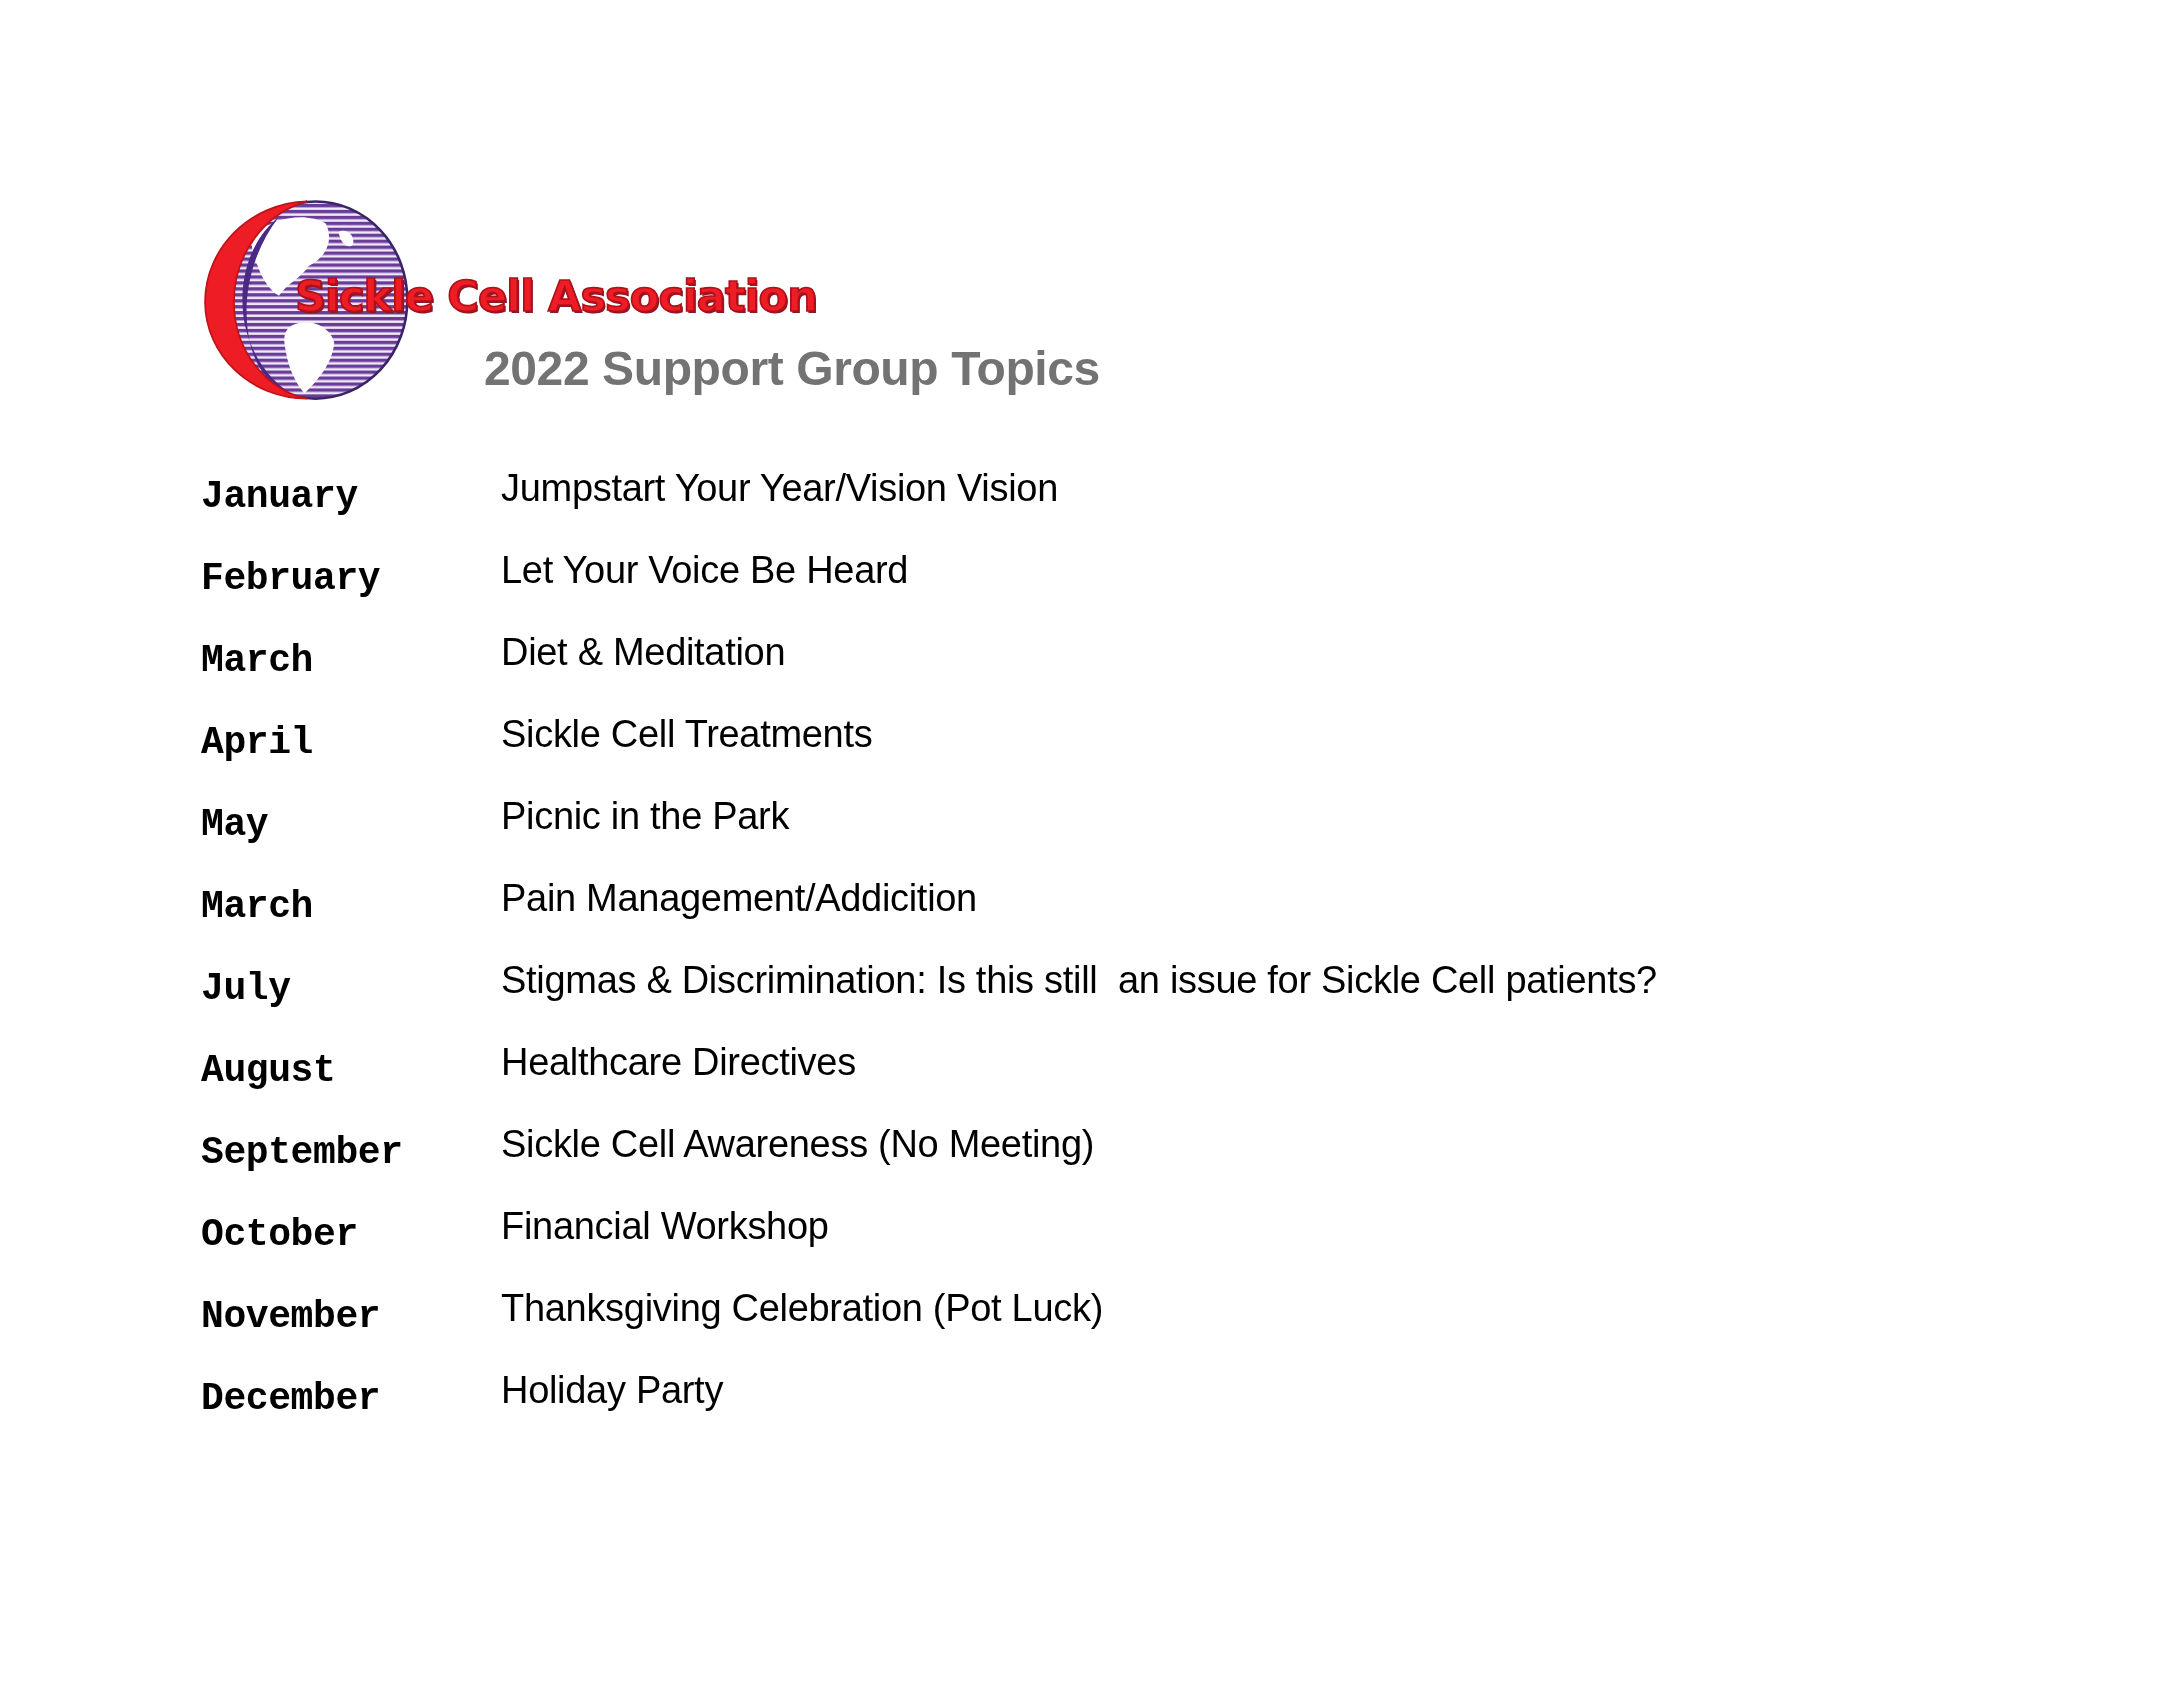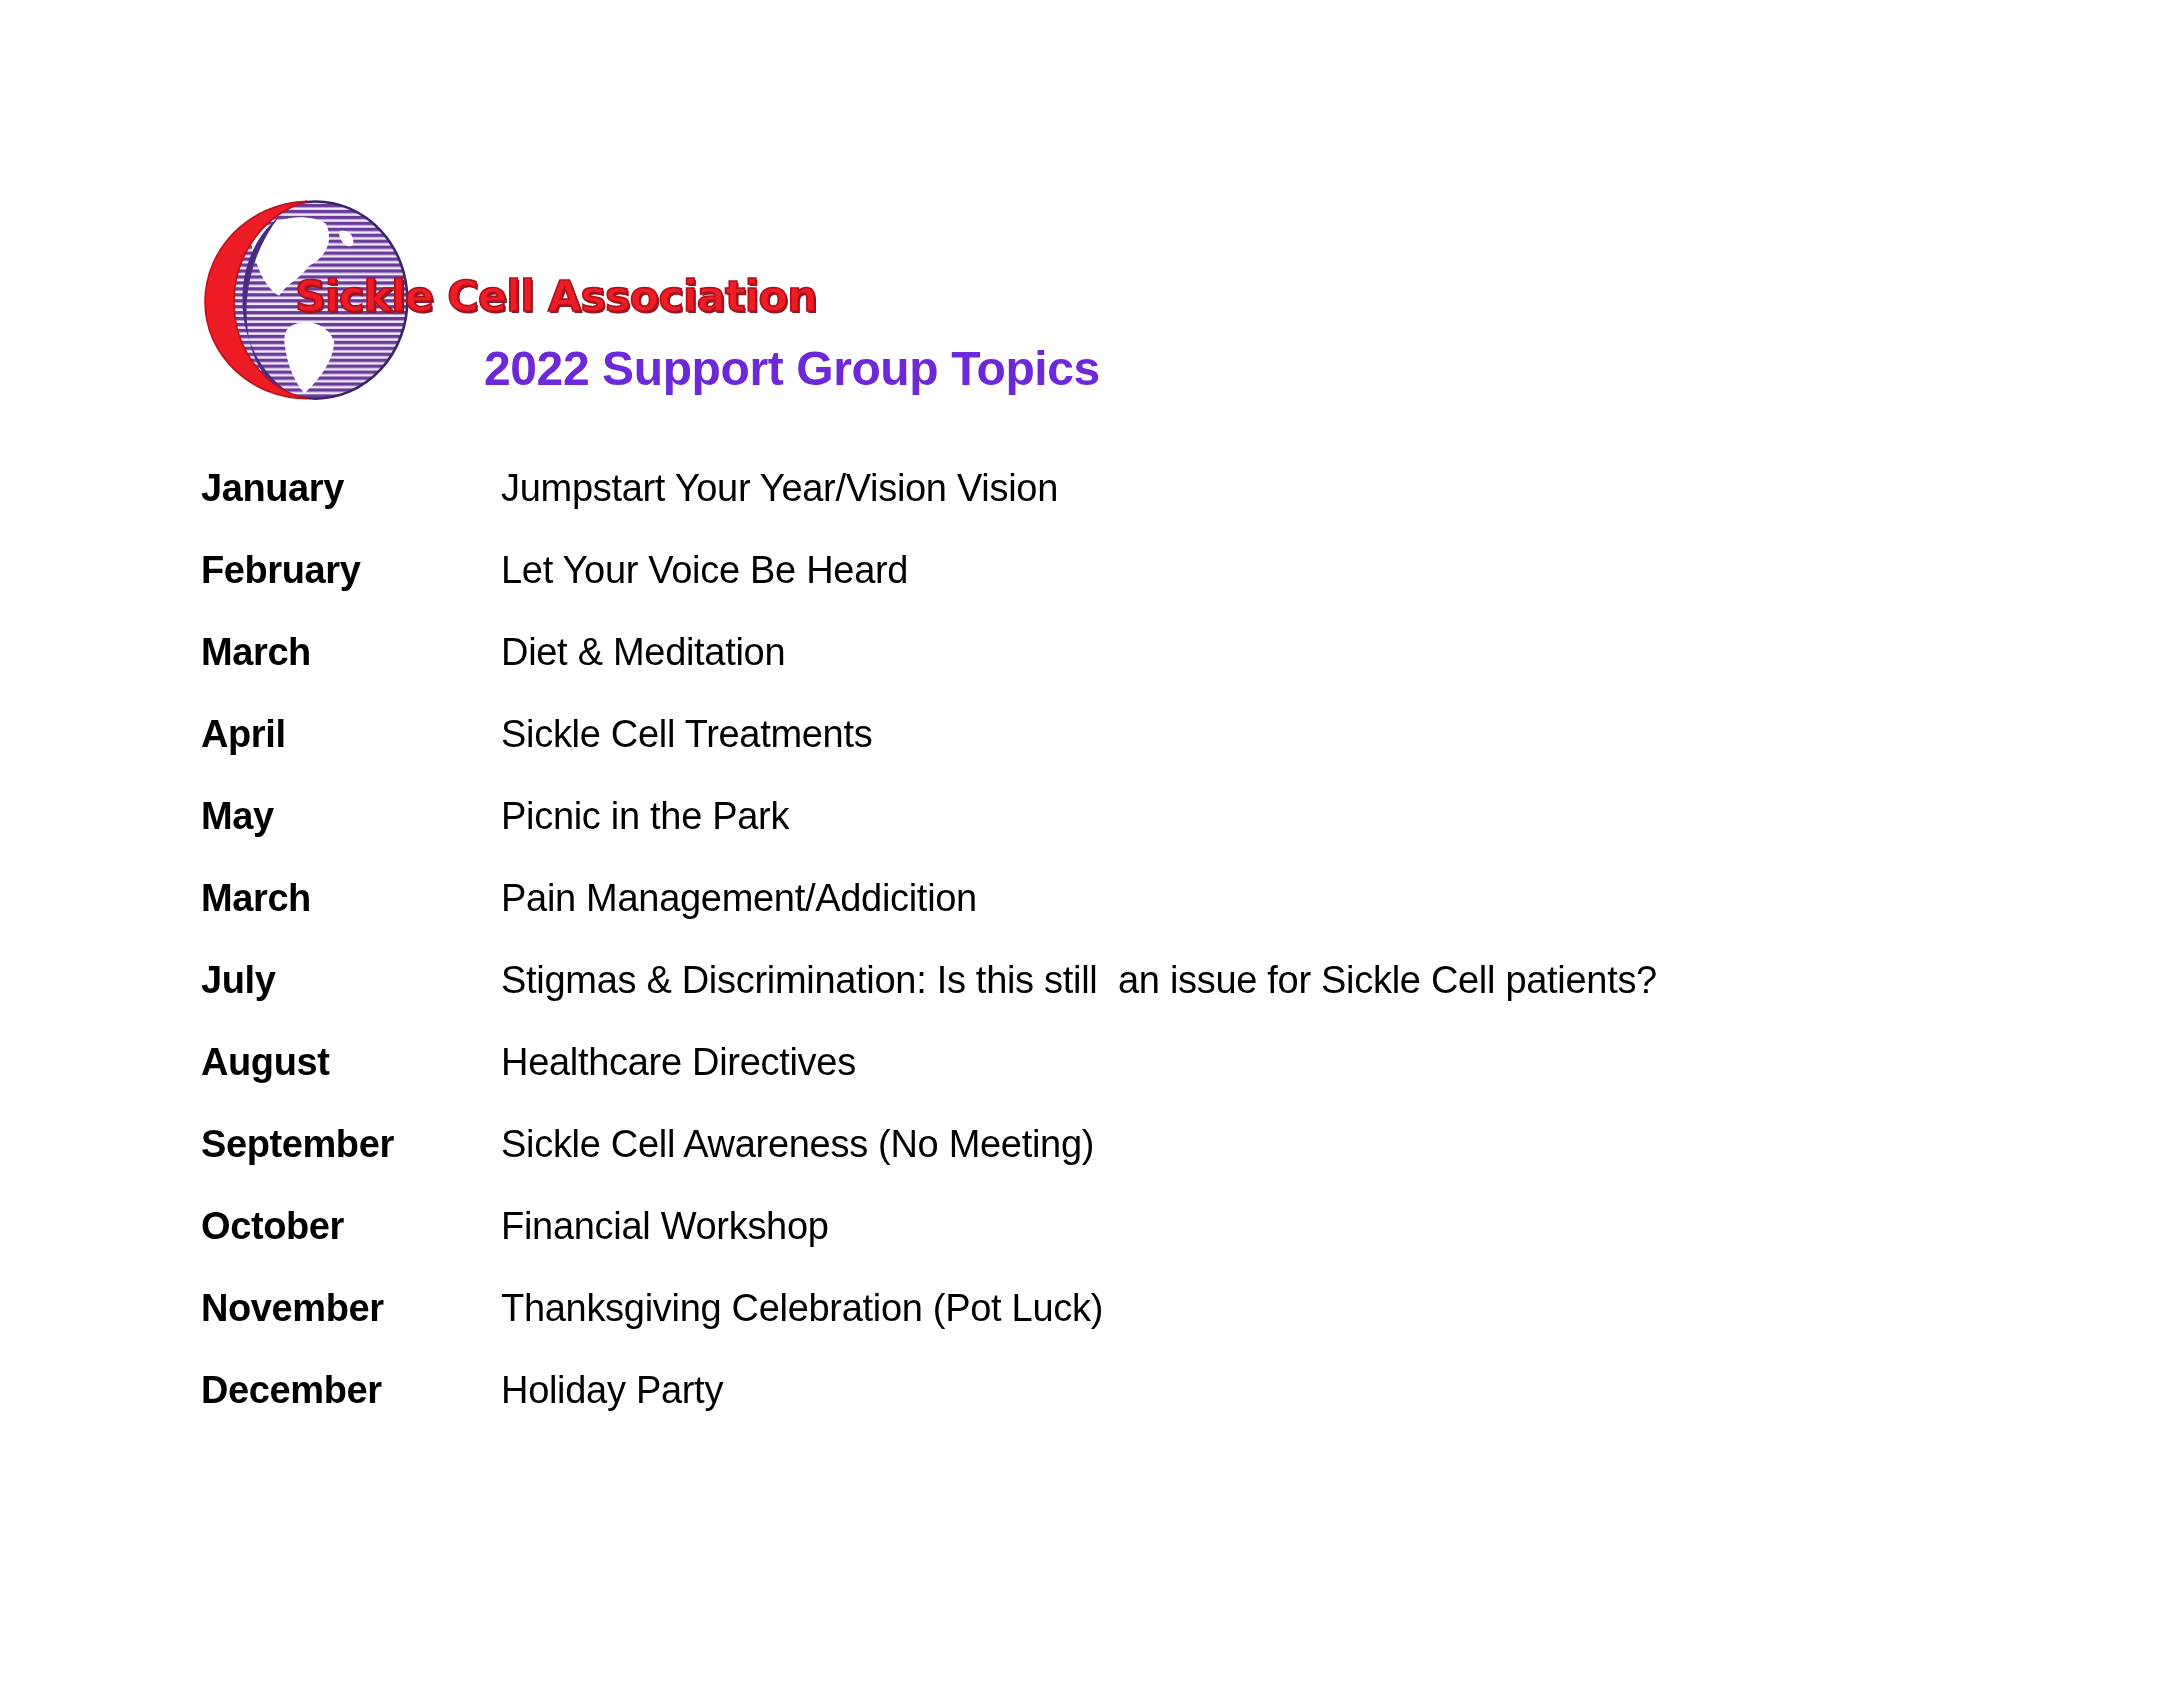--- a/index.html
+++ b/index.html
@@ -42,41 +42,42 @@
       text-shadow: 1.7px 1.7px 0 #8a1a28;
       white-space: nowrap;
     }
     .doc-title {
       position: absolute;
       left: 484px;
       top: 341px;
       font-family: "Liberation Sans", sans-serif;
       font-weight: bold;
       font-size: 48px;
-      color: #6d28d9;
+      color: #737373;
       letter-spacing: -0.4px;
       white-space: nowrap;
     }
     .schedule {
       position: absolute;
       left: 201px;
       top: 467px;
     }
     .row {
       position: relative;
       height: 82px;
       font-size: 38px;
       white-space: nowrap;
     }
     .month {
       position: absolute;
       left: 0;
-      top: 0;
+      top: 8px;
       font-weight: bold;
       letter-spacing: -0.4px;
+      font-family: Liberation Mono, monospace;
     }
     .topic {
       position: absolute;
       left: 300px;
       top: 0;
       letter-spacing: -0.3px;
     }
   </style>
 </head>
 <body>

